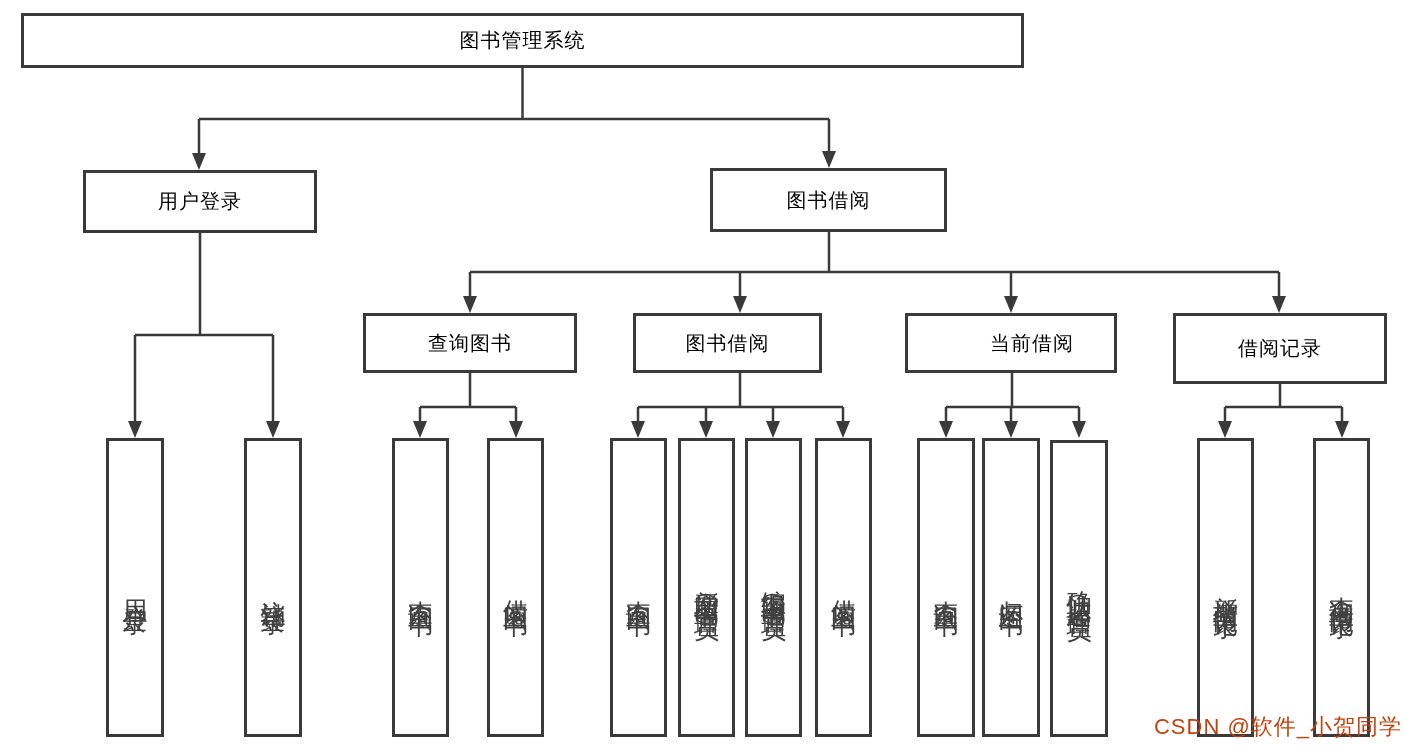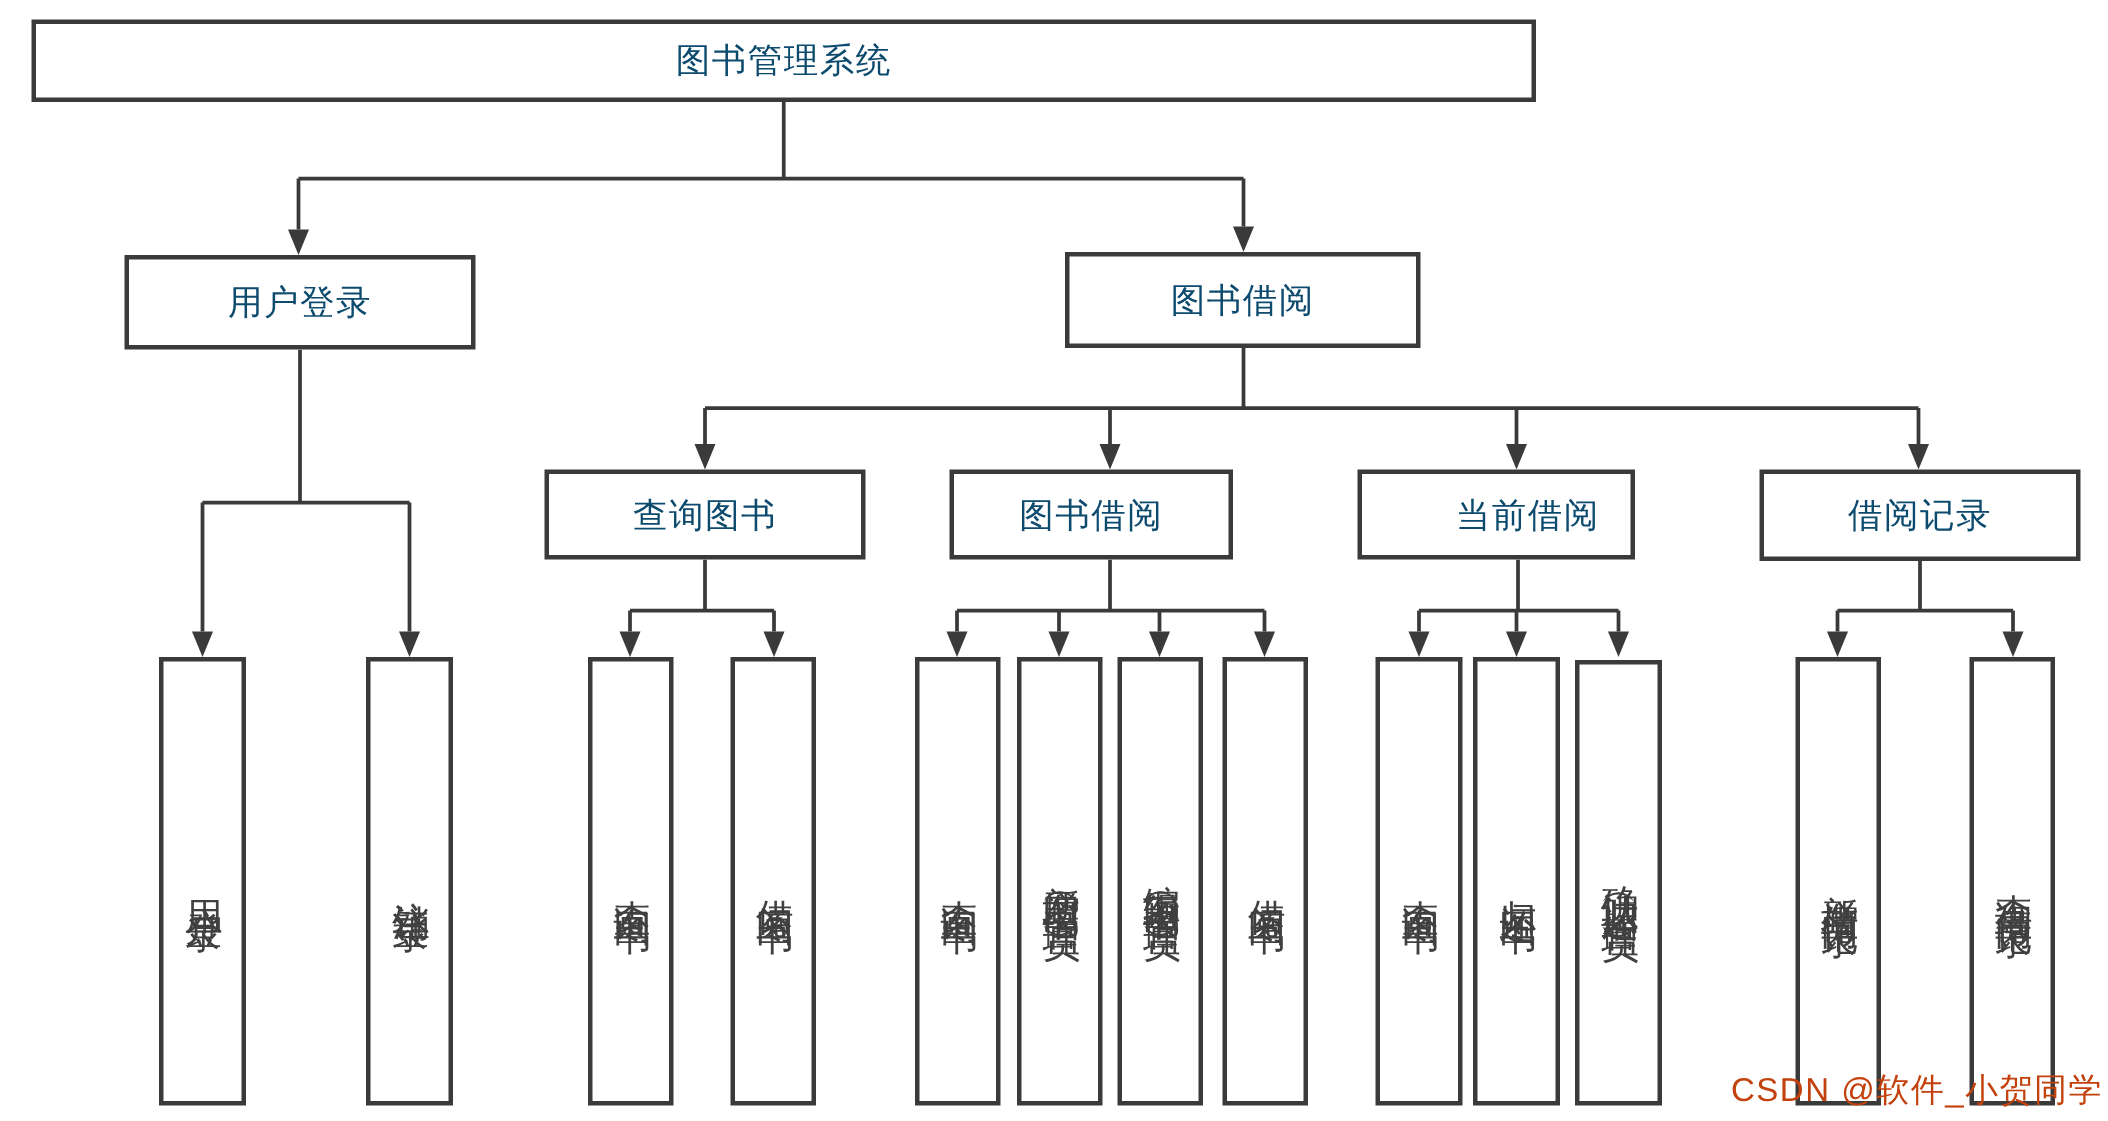--- a/index.html
+++ b/index.html
@@ -16,22 +16,22 @@
     position: absolute;
     box-sizing: border-box;
     background: #ffffff;
     border: 3px solid #3a3a3a;
     display: flex;
     align-items: center;
     justify-content: center;
     z-index: 2;
   }
   .hlabel {
-    font-size: 23px;
-    color: #0c4a6e;
+    font-size: 20px;
+    color: #000000;
     white-space: nowrap;
     letter-spacing: 1px;
   }
   .vlabel {
     writing-mode: vertical-rl;
     font-size: 25px;
     line-height: 1;
     letter-spacing: 4px;
     color: #404040;
     white-space: nowrap;
@@ -147,24 +147,24 @@
   <div class="node" style="left:710px; top:168px; width:237px; height:64px;">
     <span class="hlabel">图书借阅</span>
   </div>
 
   <div class="node" style="left:363px; top:313px; width:214px; height:60px;">
     <span class="hlabel">查询图书</span>
   </div>
   <div class="node" style="left:633px; top:313px; width:189px; height:60px;">
     <span class="hlabel">图书借阅</span>
   </div>
-  <div class="node" style="left:905px; top:313px; width:185px; height:60px;padding-left:42px;">
+  <div class="node" style="left:905px; top:313px; width:212px; height:60px;padding-left:42px;">
     <span class="hlabel">当前借阅</span>
   </div>
-  <div class="node" style="left:1173px; top:313px; width:214px; height:61px;">
+  <div class="node" style="left:1173px; top:313px; width:214px; height:71px;">
     <span class="hlabel">借阅记录</span>
   </div>
 
   <div class="node" style="left:106px; top:438px; width:58px; height:299px;">
     <span class="vlabel">用户登录</span>
   </div>
   <div class="node" style="left:244px; top:438px; width:58px; height:299px;">
     <span class="vlabel">注销登录</span>
   </div>
 

